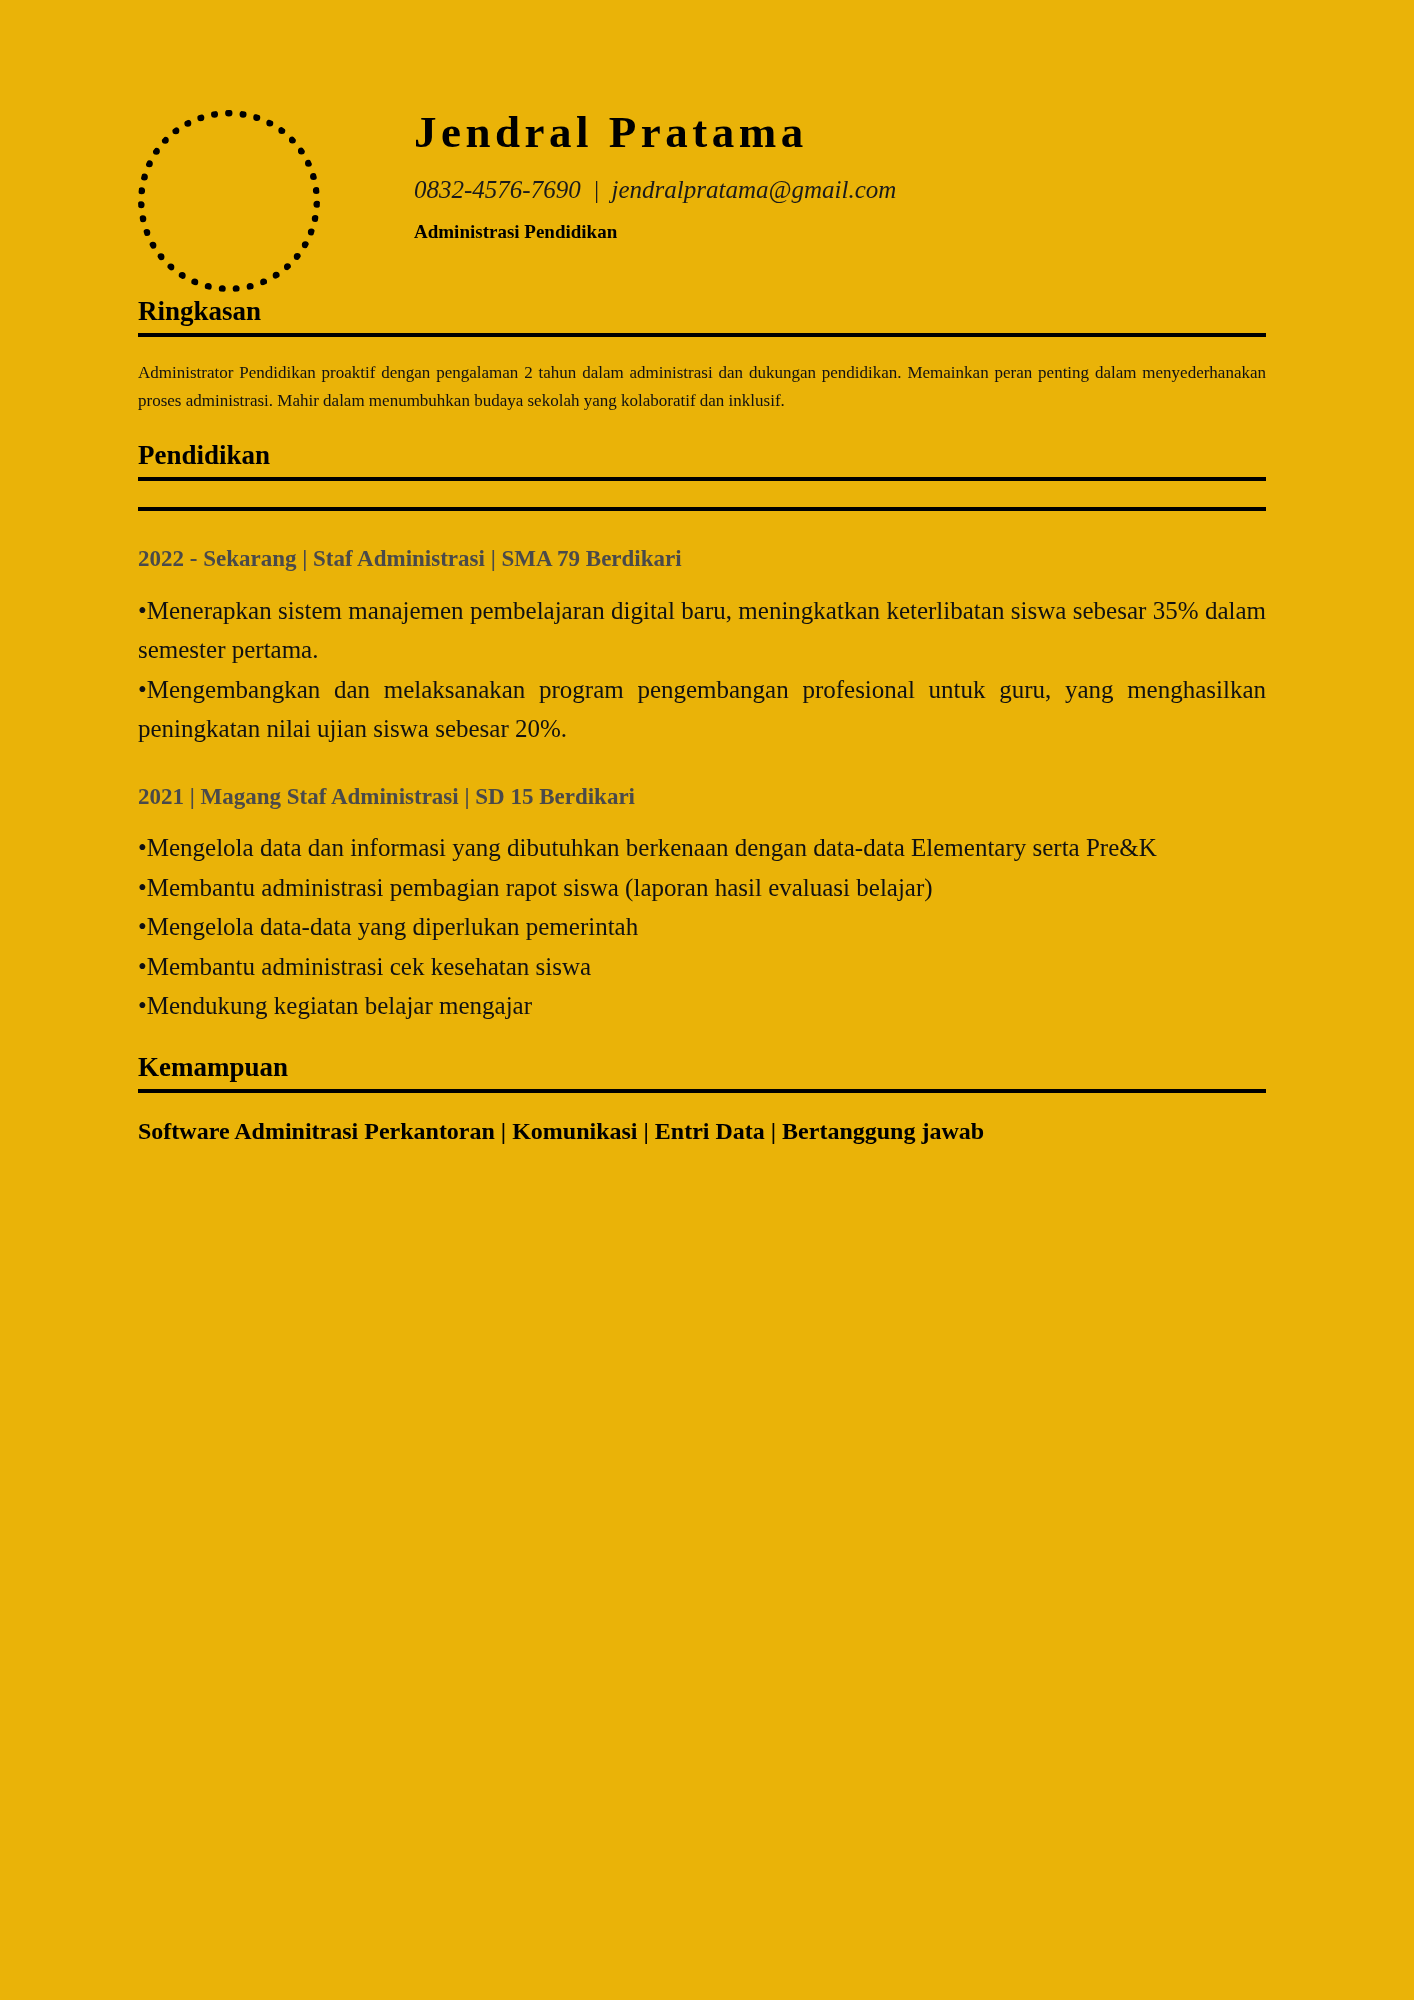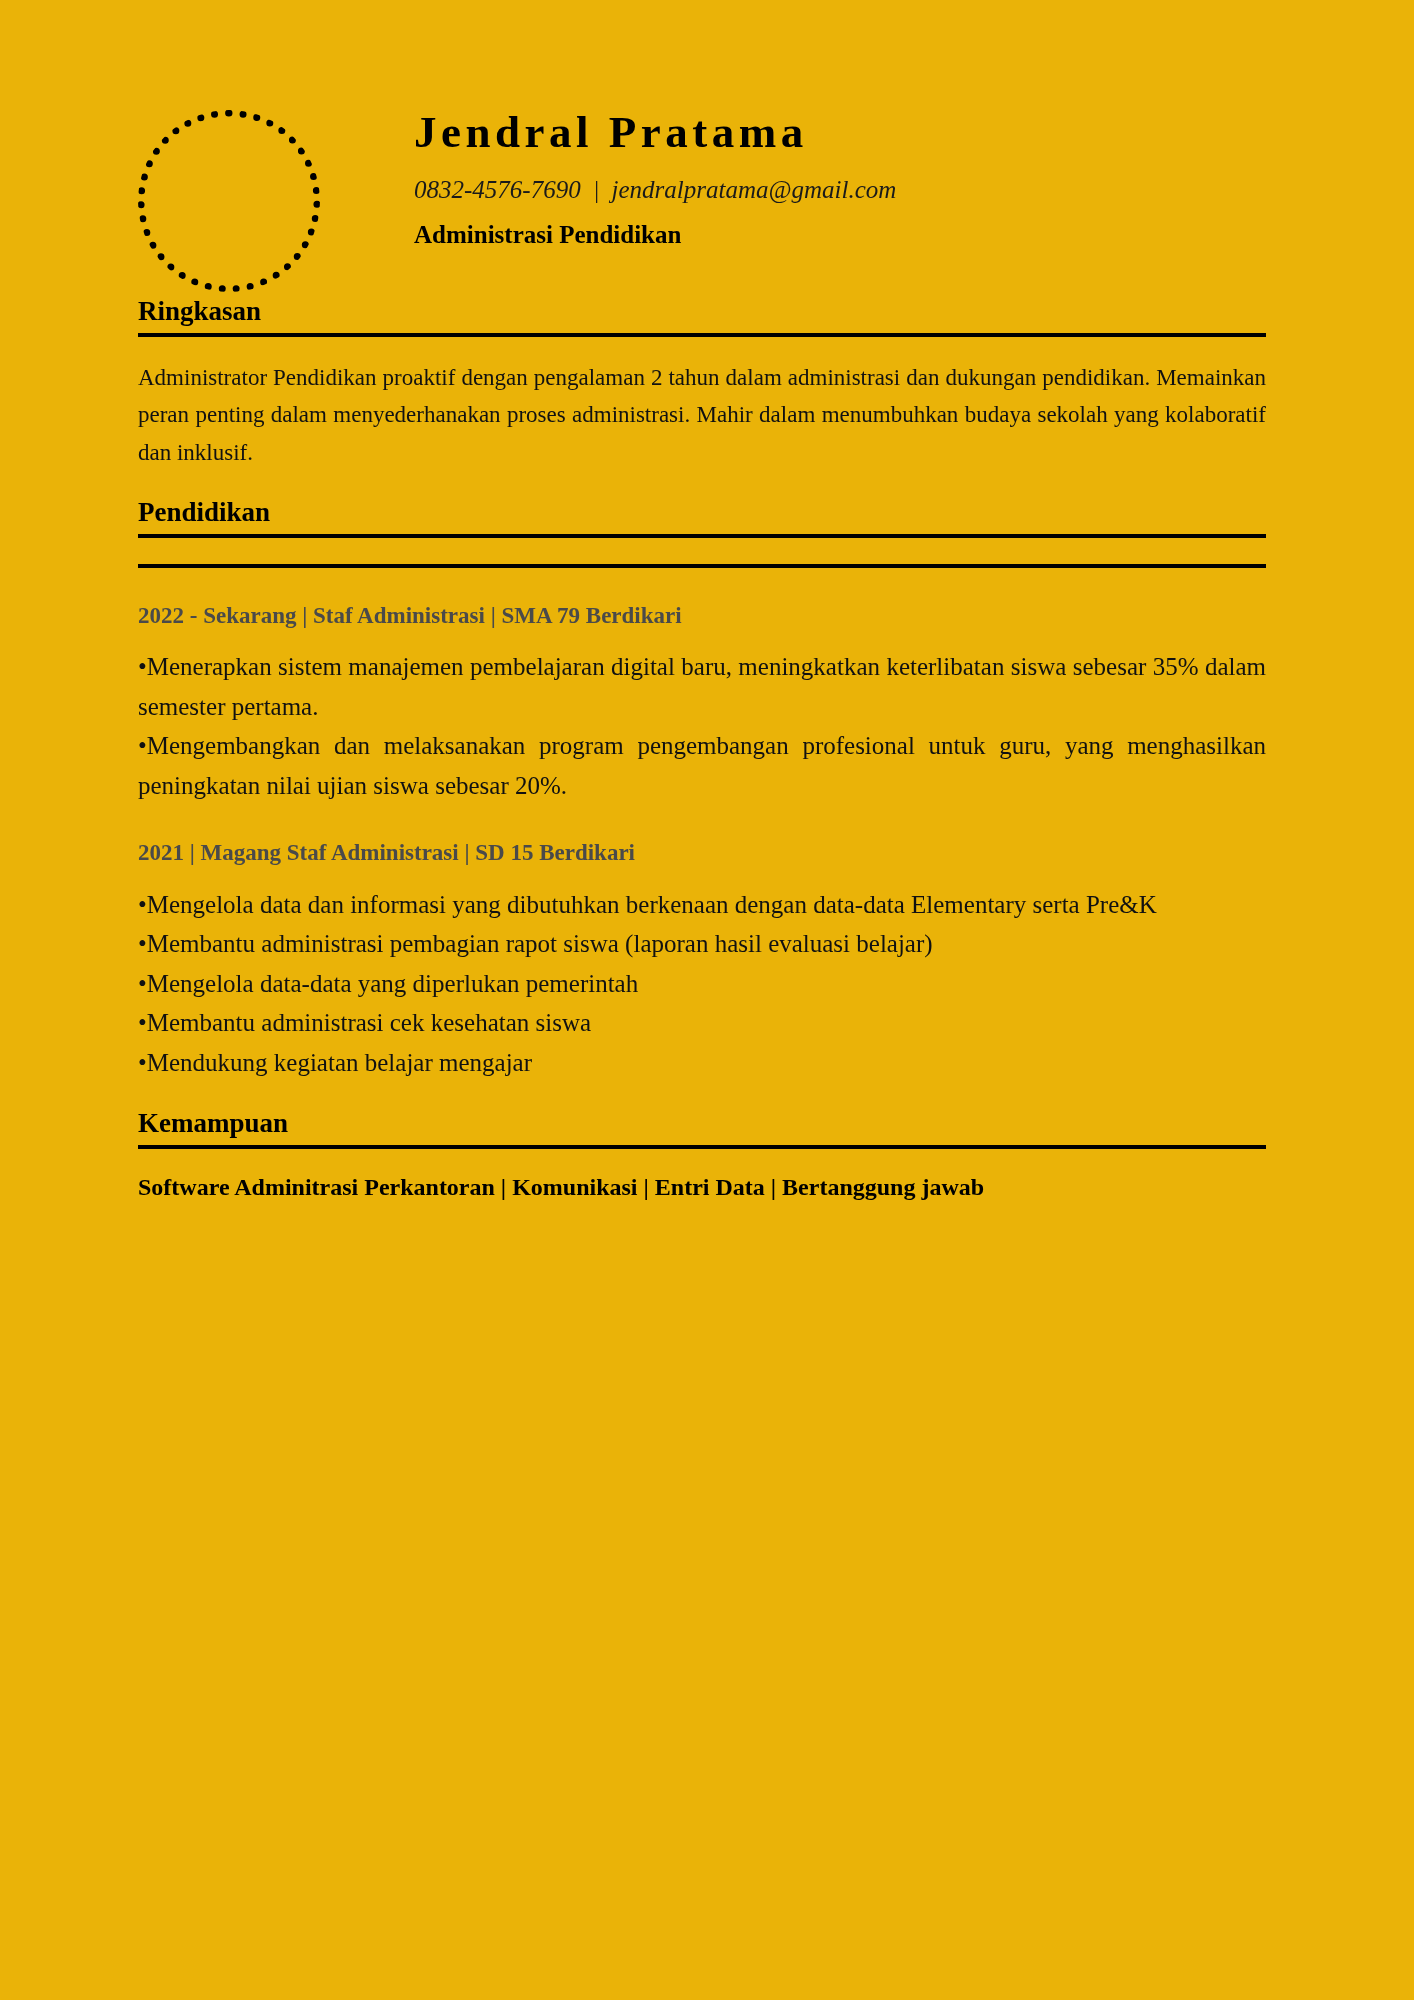--- a/index.html
+++ b/index.html
@@ -59,21 +59,21 @@
     line-height: 1.2;
     margin: 0 0 16px 0;
     color: #1a1a1a;
     white-space: nowrap;
     font-style: italic;
   }
   .contact .sep {
     padding: 0 12px;
   }
   .job-title {
-    font-size: 25px;
+    font-size: 19px;
     font-weight: bold;
     margin: 0;
     color: #000000;
   }
 
   
   .section {
     margin-top: 26px;
   }
   .section-title {
@@ -83,21 +83,21 @@
     color: #000000;
   }
   .rule {
     height: 4px;
     background: #000000;
     width: 100%;
     margin-bottom: 10px;
   }
 
   .summary {
-    font-size: 23px;
+    font-size: 17px;
     line-height: 1.62;
     text-align: justify;
     margin: 22px 0 0 0;
     color: #111111;
   }
 
   
   .edu-grid {
     display: flex;
     margin-top: 26px;

